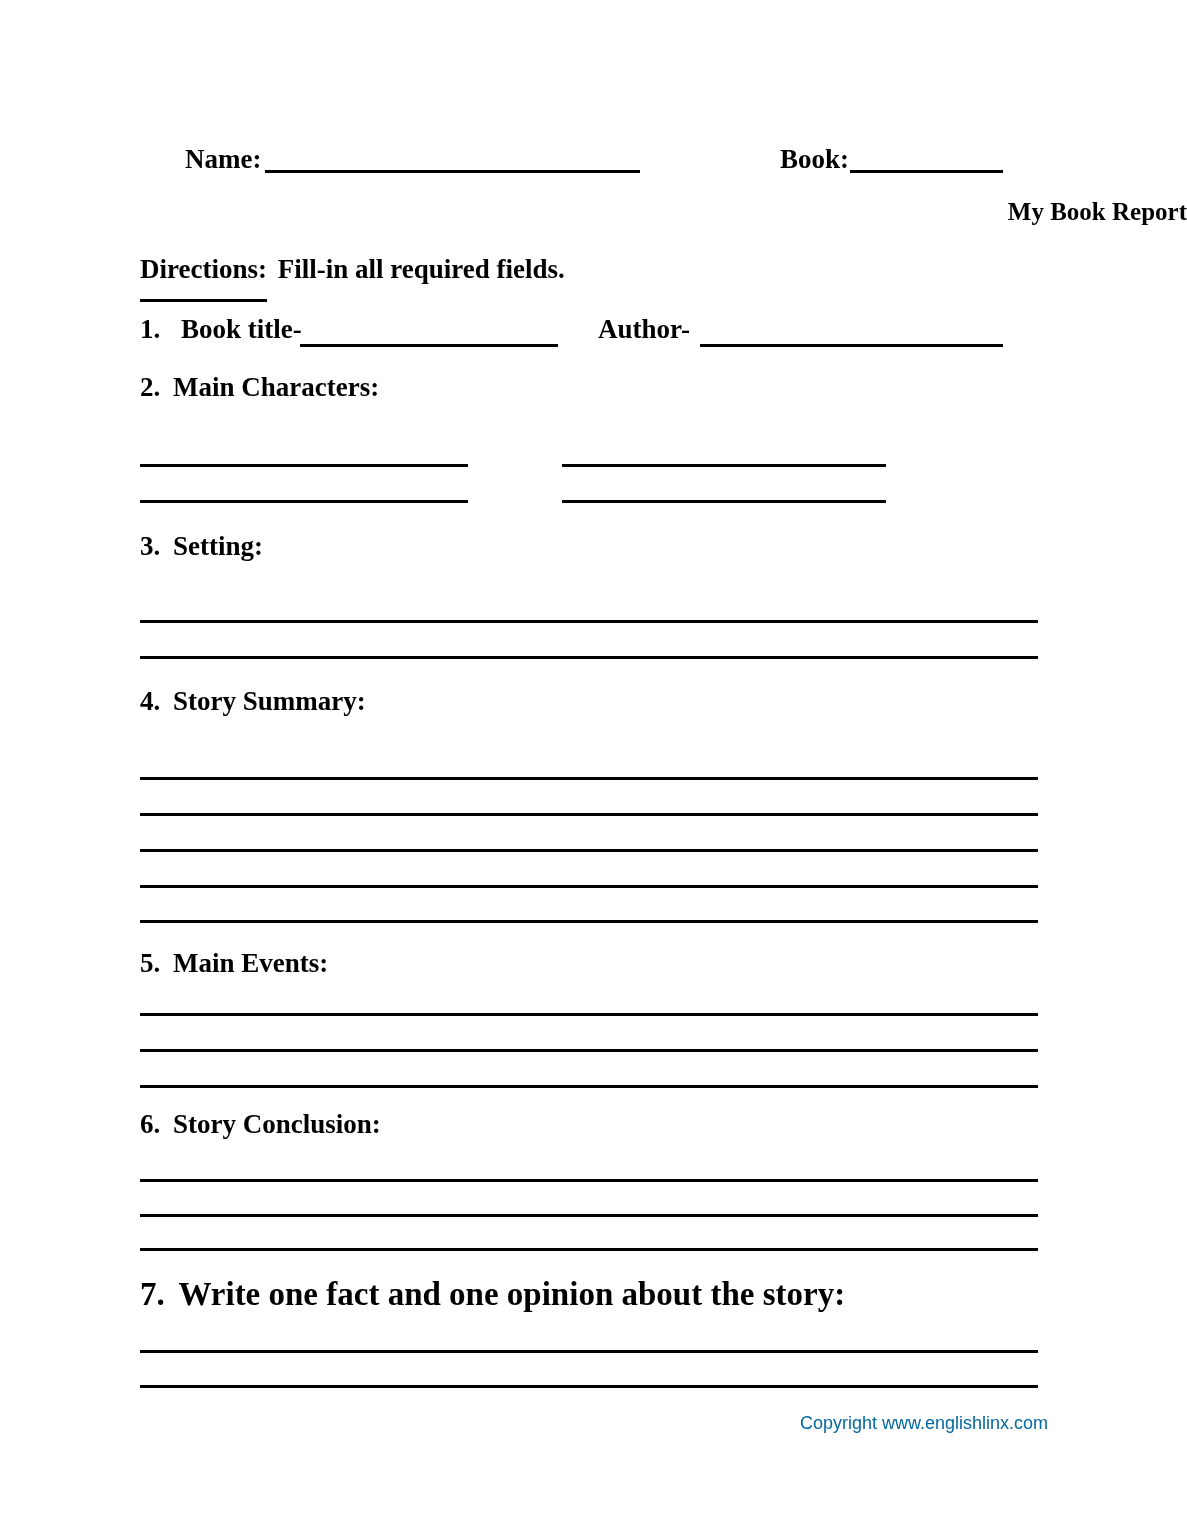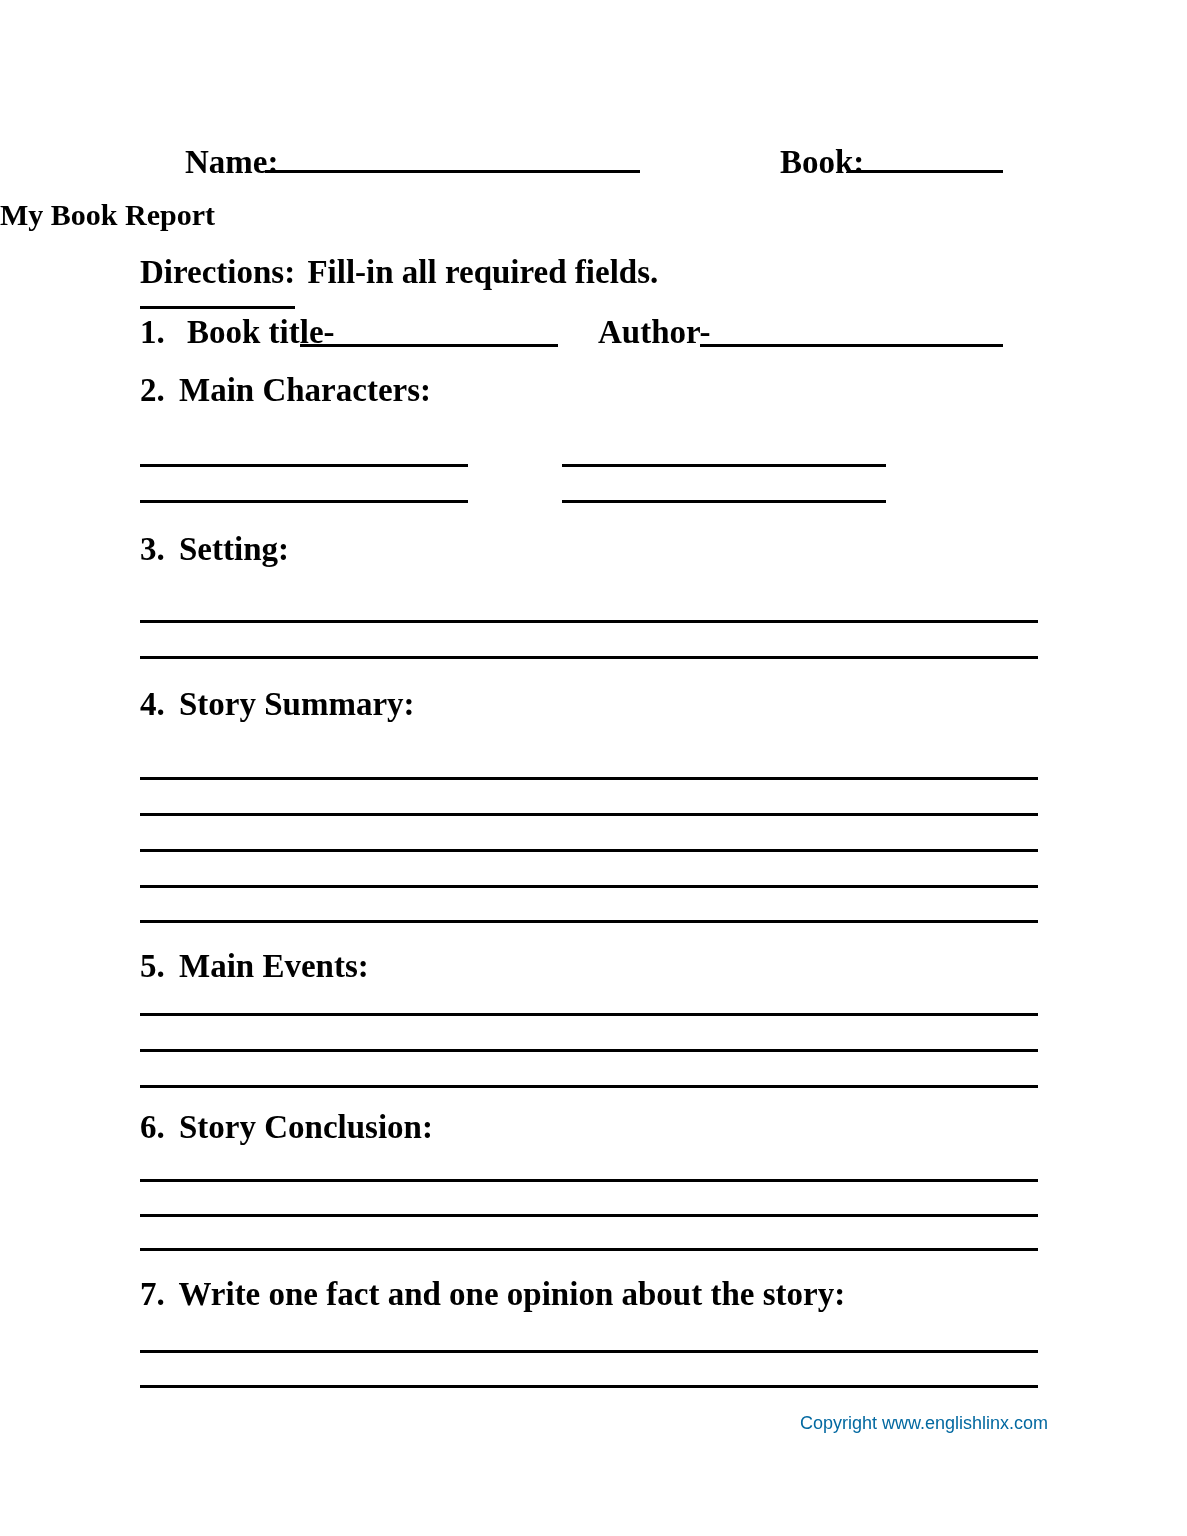--- a/index.html
+++ b/index.html
@@ -8,21 +8,21 @@
     width: 1187px;
     height: 1536px;
     background: #ffffff;
     font-family: "Liberation Serif", "DejaVu Serif", serif;
     color: #000000;
     overflow: hidden;
   }
   .lbl {
     position: absolute;
     font-weight: 700;
-    font-size: 33px;
+    font-size: 27px;
     line-height: 1.15;
     white-space: nowrap;
   }
   .h7 { font-size: 33px; }
   .num { margin-right: 6px; }
   .num-wide { margin-right: 14px; }
   .uline {
     display: inline-block;
     border-bottom: 3px solid #000;
     padding-bottom: 14px;
@@ -30,23 +30,23 @@
   }
   .line {
     position: absolute;
     height: 3px;
     background: #000000;
   }
   .title {
     position: absolute;
     left: 0;
     width: 1187px;
-    text-align: left;
+    text-align: right;
     font-weight: 700;
-    font-size: 30px;
+    font-size: 25px;
     white-space: nowrap;
   }
   .copyright {
     position: absolute;
     font-family: "Liberation Sans", "DejaVu Sans", sans-serif;
     font-size: 18px;
     font-weight: 400;
     color: #0369a1;
     white-space: nowrap;
   }

